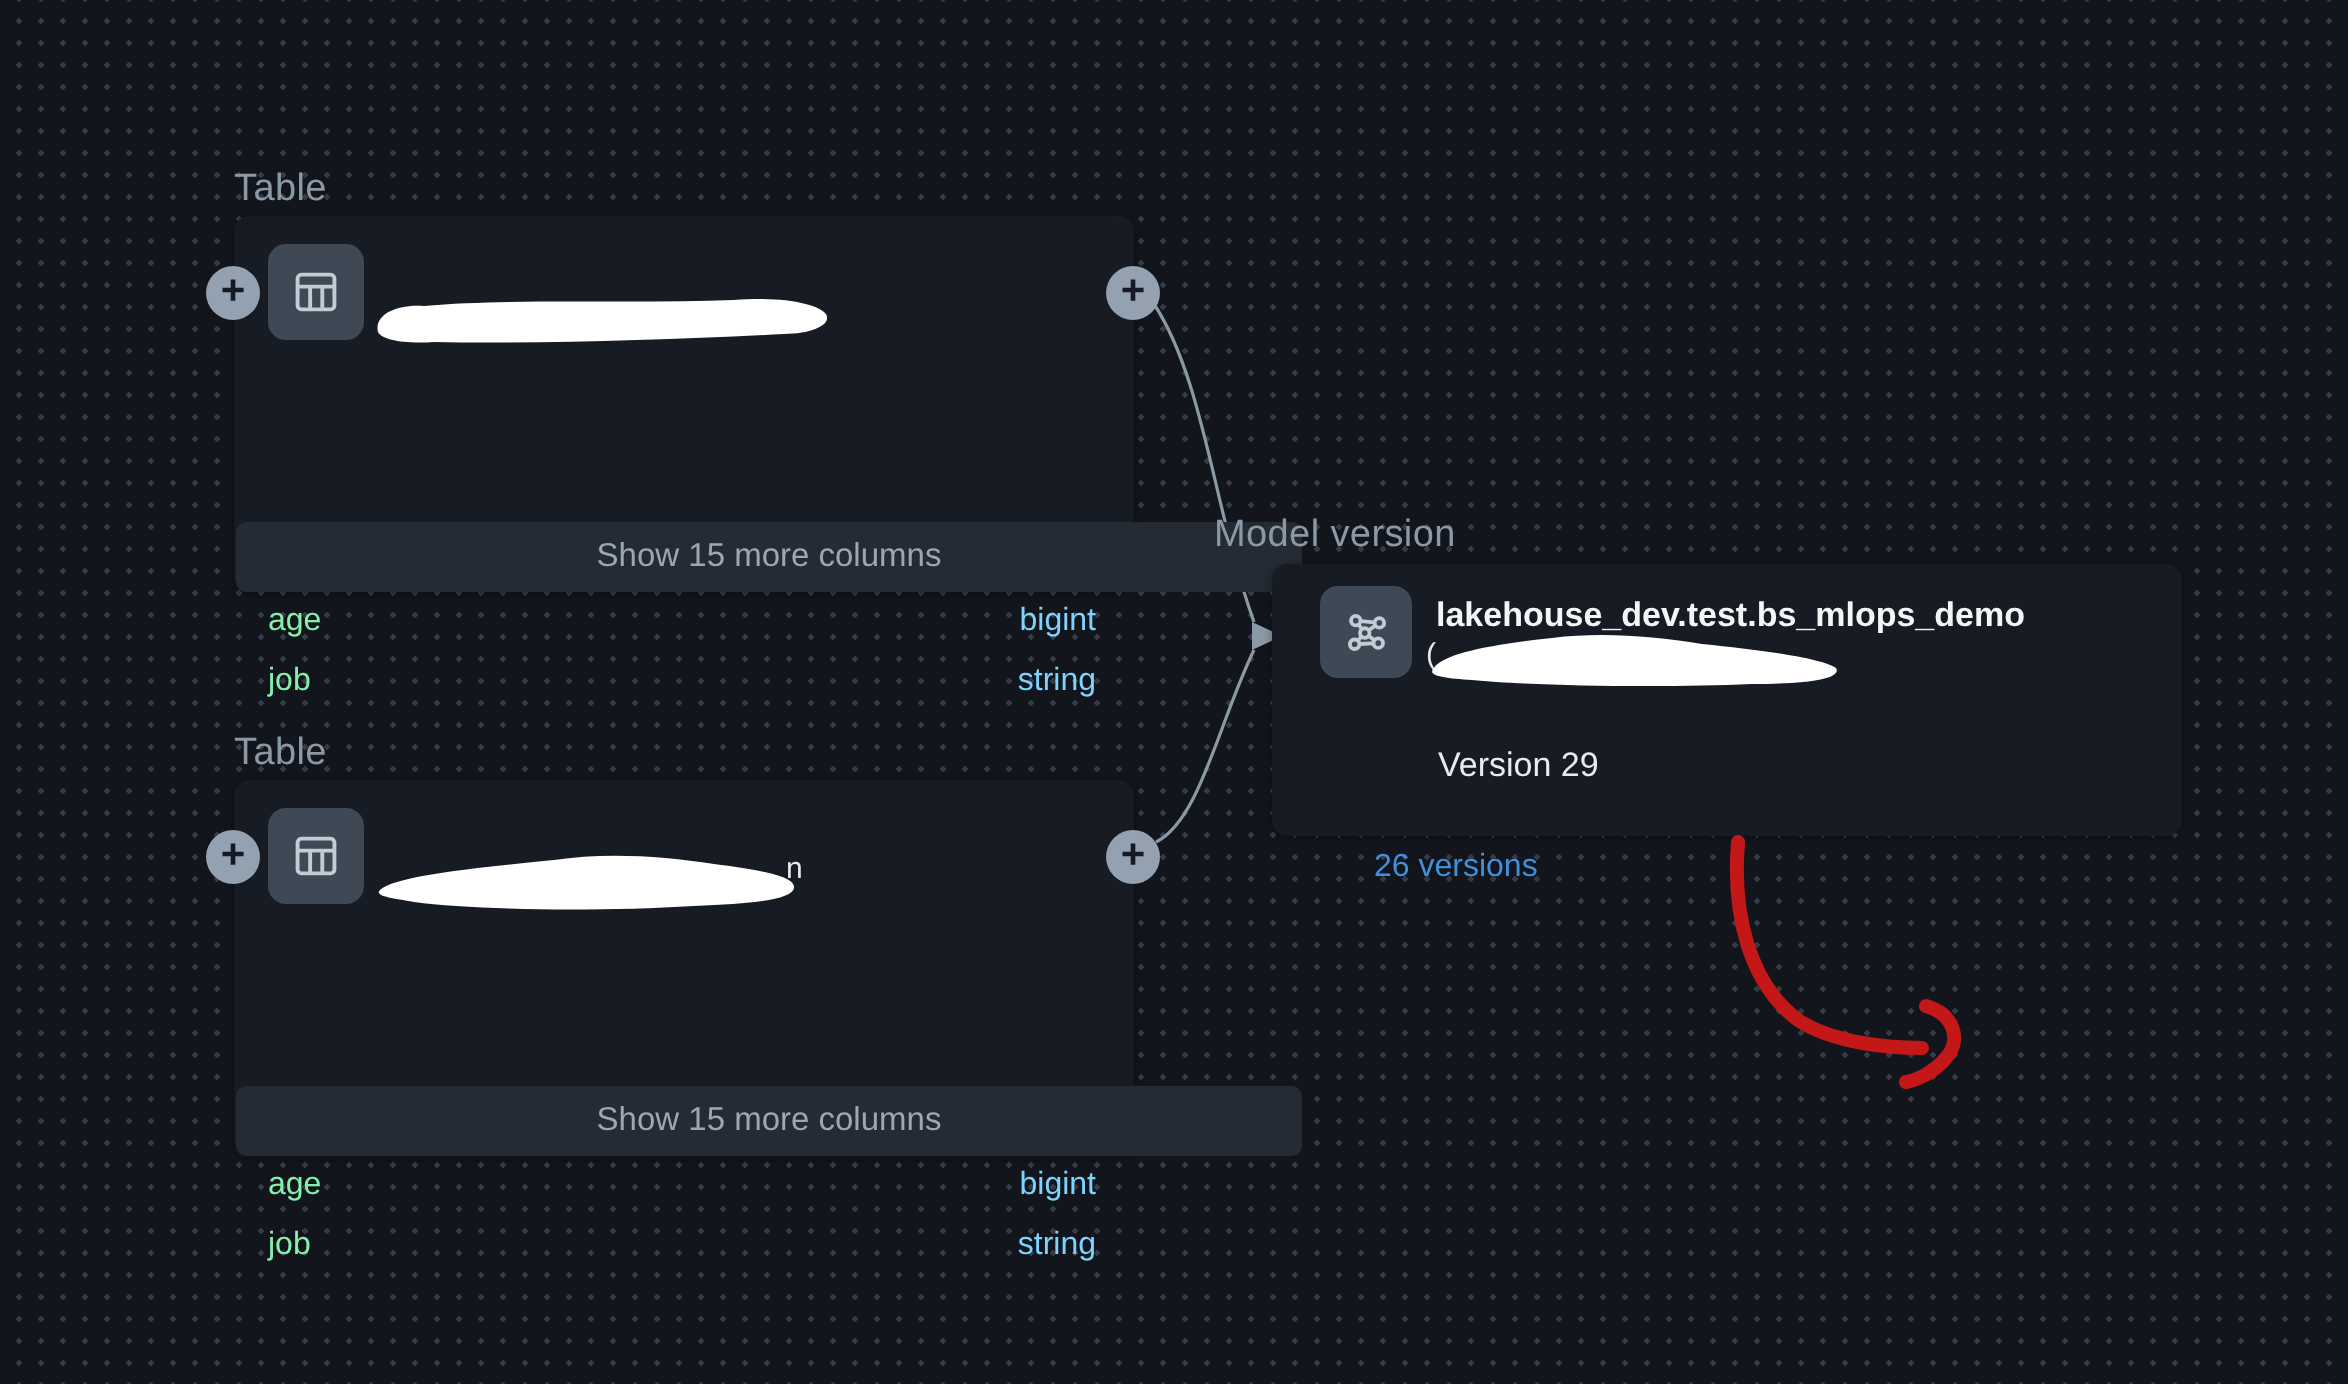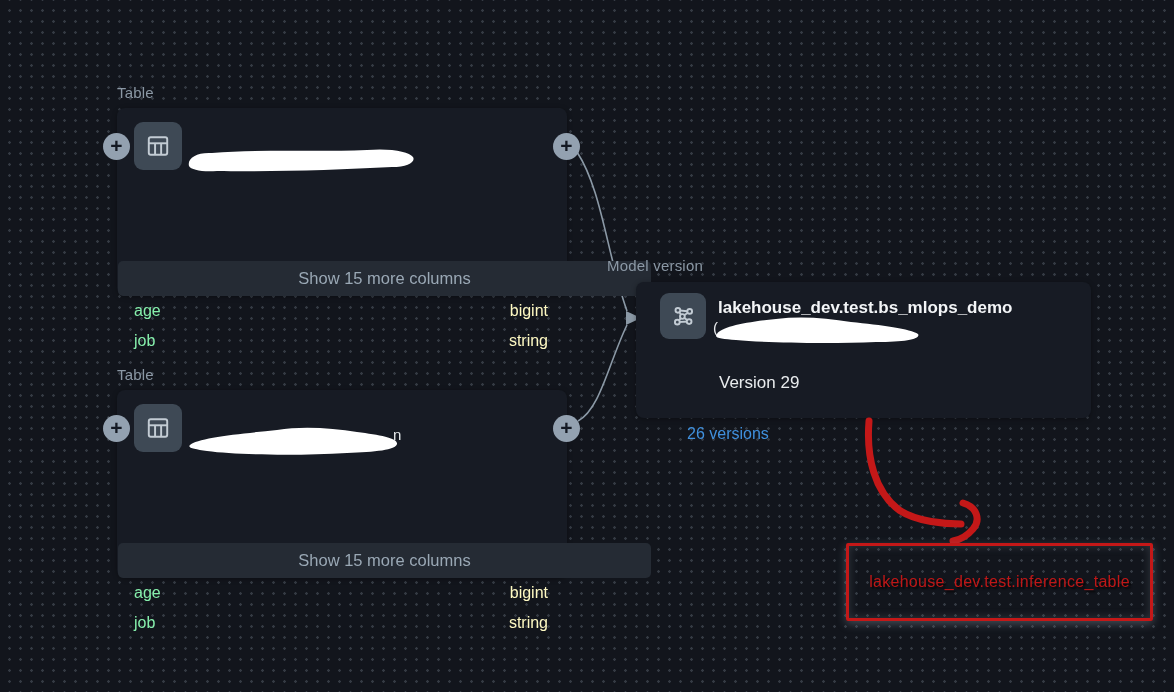--- a/index.html
+++ b/index.html
@@ -5,40 +5,40 @@
   html,body{margin:0;padding:0;background:#0d1016;}
   *{box-sizing:border-box;}
   .canvas{
     position:relative;width:1174px;height:692px;overflow:hidden;
     background-color:#12151c;
     background-image:radial-gradient(circle, rgba(130,142,156,0.30) 1.3px, transparent 1.45px);
     background-size:11px 11px;background-position:4px 5px;
     font-family:"Liberation Sans","DejaVu Sans",sans-serif;
   }
   svg.layer{position:absolute;left:0;top:0;pointer-events:none;}
-  .kind-label{position:absolute;font-size:15px;color:#8b98a5;letter-spacing:.2px;}
+  .kind-label{position:absolute;font-size:19px;color:#8b98a5;letter-spacing:.2px;}
   .card{
     position:absolute;background:#171b24;border-radius:8px;
     box-shadow:0 1px 5px rgba(0,0,0,0.35);
   }
   .icon-tile{
     position:absolute;width:48px;height:48px;border-radius:9px;background:#3e4955;
     display:flex;align-items:center;justify-content:center;
   }
   .node-title{
     position:absolute;font-size:17px;font-weight:700;color:#f3f5f7;white-space:nowrap;
   }
   .scribble{position:absolute;z-index:3;}
   .remnant{position:absolute;z-index:2;color:#e7eaec;font-size:15px;}
   .col-row{
     position:absolute;left:0;width:100%;padding:0 19px 0 17px;height:24px;
     display:flex;align-items:center;justify-content:space-between;
   }
   .col-name{font-size:16px;color:#86efac;}
-  .col-type{font-size:16px;color:#fef9c3;padding-left:40px;}
+  .col-type{font-size:16px;color:#7dd3fc;padding-left:40px;}
   .more-btn{
     position:absolute;left:1px;width:533px;height:35px;border-radius:5px;
     background:#252b34;border:none;color:#9aa8b5;font-size:16.5px;
     font-family:inherit;display:flex;align-items:center;justify-content:center;cursor:pointer;
   }
   .plus-btn{
     position:absolute;width:27px;height:27px;border-radius:50%;background:#93a1b0;
     display:flex;align-items:center;justify-content:center;cursor:pointer;z-index:4;
   }
   .plus-glyph{color:#141923;font-size:21px;font-weight:700;line-height:1;margin-top:-2px;}
@@ -156,17 +156,14 @@
     </svg>
     <div class="version-text" style="left:83px;top:91px;">Version 29</div>
   </div>
   <div class="versions-link" style="left:687px;top:425px;">26 versions</div>
 
   <svg class="layer" width="1174" height="692" style="z-index:5;">
     <path d="M 869 421 C 866 458 875 492 899 510 C 917 522 946 524 961 524" fill="none" stroke="#c41818" stroke-width="7" stroke-linecap="round"></path>
     <path d="M 963 503 C 977 507 981 520 973 529 C 967 536 959 540 953 541" fill="none" stroke="#c41818" stroke-width="7" stroke-linecap="round"></path>
   </svg>
 
-  <div class="annot-box">
-    <span class="annot-text">lakehouse_dev.test.inference_table</span>
-  </div>
 
 </div>
 
 </body></html>

